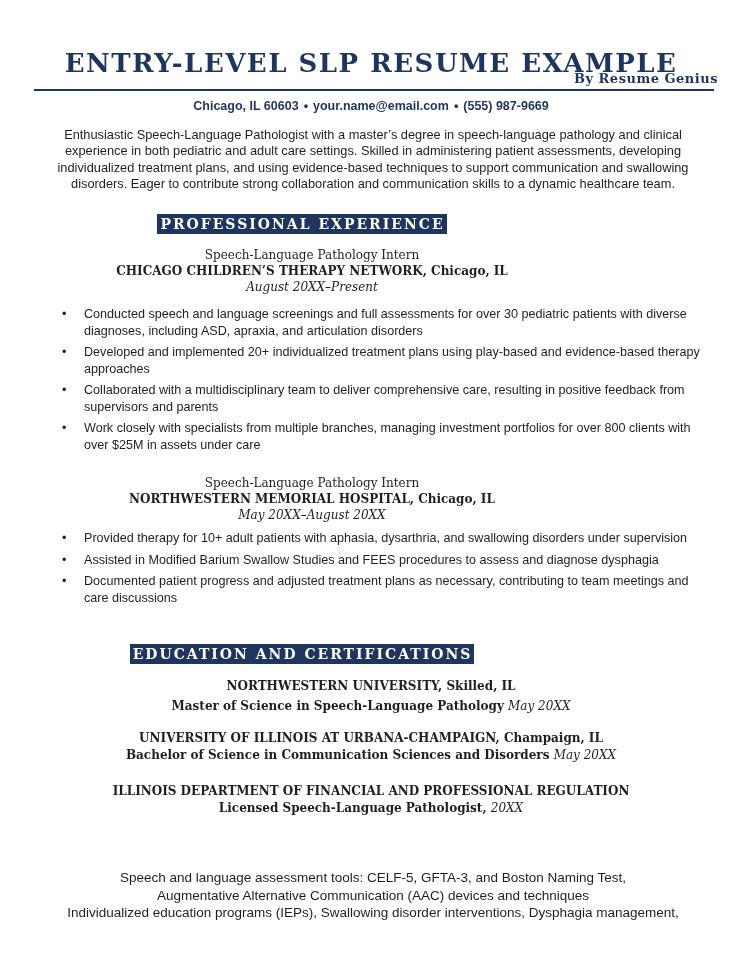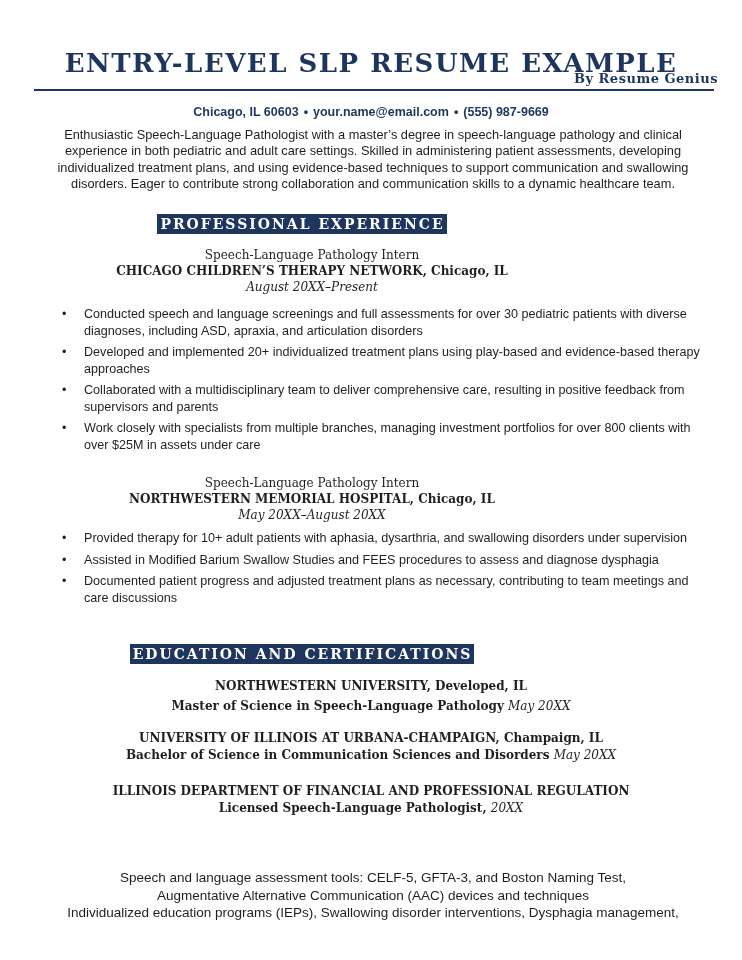--- a/index.html
+++ b/index.html
@@ -5,21 +5,21 @@
     html, body { margin: 0; padding: 0; background: #ffffff; }
     body { width: 742px; height: 960px; position: relative; overflow: hidden; color: #1f1f1f; }
     .page { position: absolute; left: 0; top: 0; width: 742px; height: 960px; }
 
     .title { position: absolute; left: 0; top: 48px; width: 742px; text-align: center;
       font-family: "DejaVu Serif", serif; font-weight: bold; font-size: 26px; letter-spacing: 1.5px;
       color: #1e355e; }
     .byline { position: absolute; left: 0; top: 71px; width: 718px; text-align: right;
       font-family: "DejaVu Serif", serif; font-weight: bold; font-size: 13px; letter-spacing: 0.5px; color: #1e355e; }
     .rule { position: absolute; left: 34px; top: 89px; width: 680px; height: 2px; background: #1e355e; }
-    .contact { position: absolute; left: 0; top: 105px; width: 742px; text-align: center;
+    .contact { position: absolute; left: 0; top: 99px; width: 742px; text-align: center;
       font-family: "Liberation Sans", sans-serif; font-weight: bold; font-size: 12.5px; color: #1e355e; }
     .contact .sep { margin: 0 5px; }
 
     .summary { position: absolute; left: 40px; top: 127px; width: 666px; text-align: center;
       font-family: "Liberation Sans", sans-serif; font-size: 12.8px; line-height: 16.3px; color: #1f1f1f; }
 
     .sec-head { position: absolute; left: 0; width: 604px; text-align: center; }
     .sec-head span { display: inline-block; background: #1e355e; color: #ffffff;
       font-family: "DejaVu Serif", serif; font-weight: bold; font-size: 14px; letter-spacing: 2px;
       padding: 1px 2px 1px 3px; line-height: 18px; }
@@ -84,21 +84,21 @@
     <li><span class="dot">•</span><span>Provided therapy for 10+ adult patients with aphasia, dysarthria, and swallowing disorders under supervision</span></li>
     <li><span class="dot">•</span><span>Assisted in Modified Barium Swallow Studies and FEES procedures to assess and diagnose dysphagia</span></li>
     <li><span class="dot">•</span><span>Documented patient progress and adjusted treatment plans as necessary, contributing to team meetings and care discussions</span></li>
   </ul>
 
   <div class="sec-head" style="top:644px;">
     <span>EDUCATION AND CERTIFICATIONS</span>
   </div>
 
   <div class="edu" style="top:678px;">
-    <div><span>NORTHWESTERN UNIVERSITY</span><span>, Developed, IL</span></div>
+    <div><span>NORTHWESTERN UNIVERSITY</span><span>, Skilled, IL</span></div>
     <div style="margin-top:3px;"><span>Master of Science in Speech-Language Pathology</span> <span class="date">May 20XX</span></div>
   </div>
 
   <div class="edu" style="top:730px;">
     <div><span>UNIVERSITY OF ILLINOIS AT URBANA-CHAMPAIGN</span><span>, Champaign, IL</span></div>
     <div><span>Bachelor of Science in Communication Sciences and Disorders</span> <span class="date">May 20XX</span></div>
   </div>
 
   <div class="edu" style="top:783px;">
     <div><span>ILLINOIS DEPARTMENT OF FINANCIAL AND PROFESSIONAL REGULATION</span></div>

